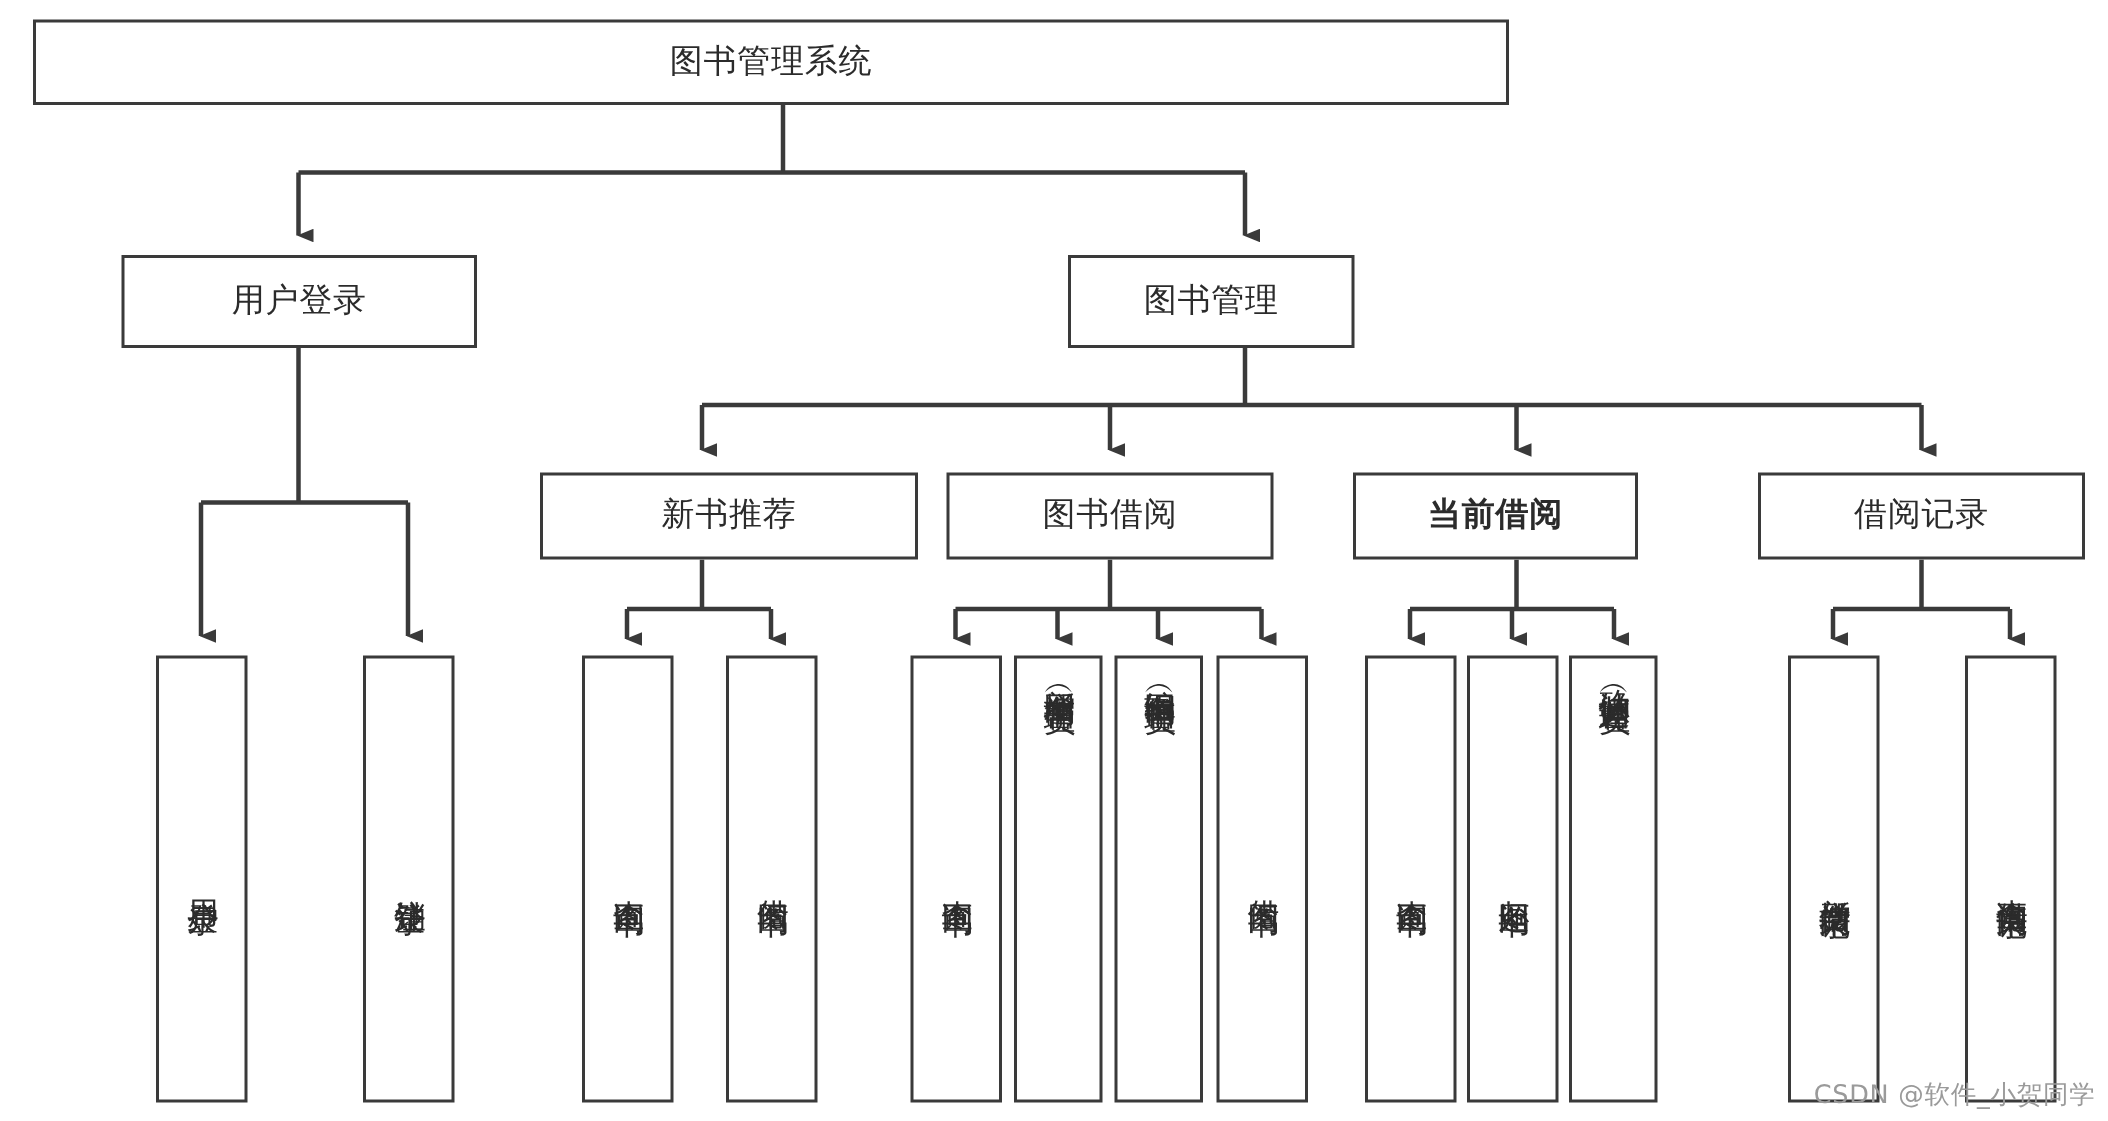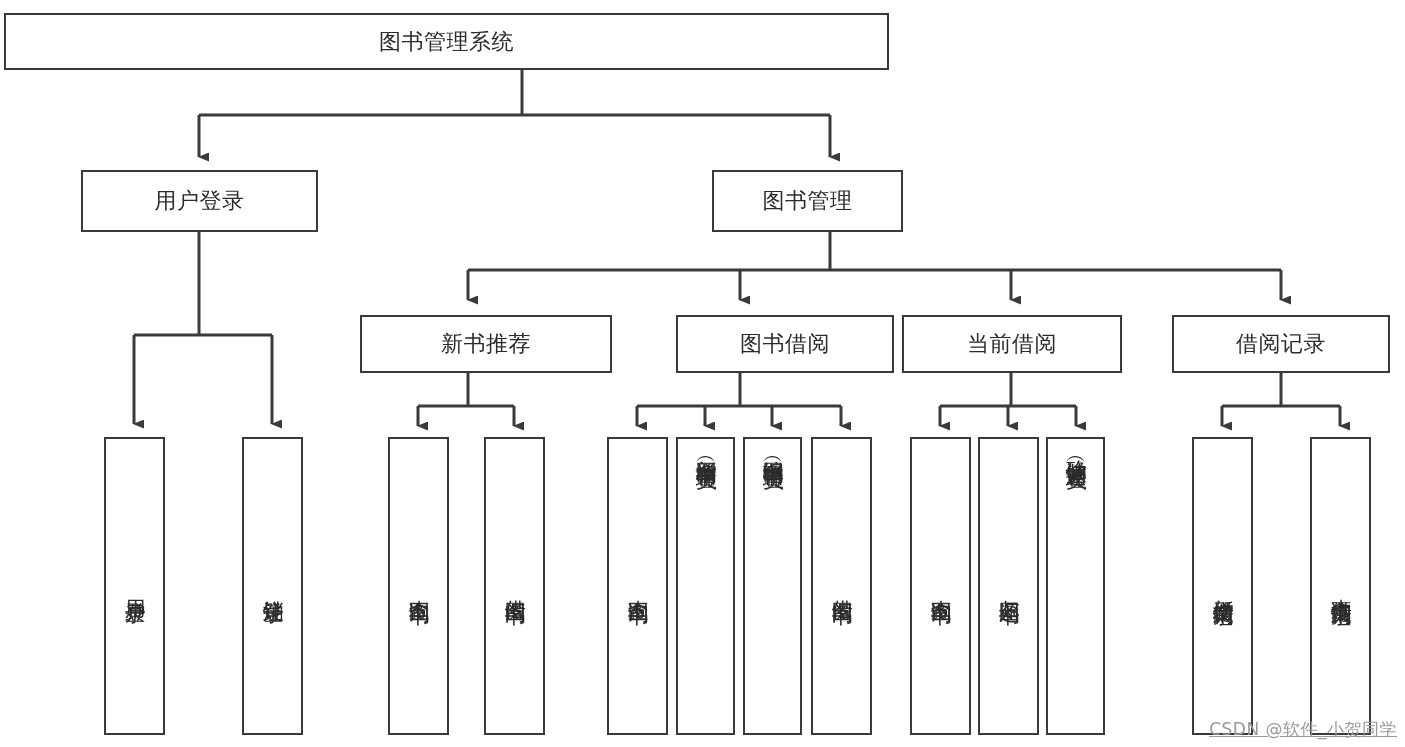--- a/index.html
+++ b/index.html
@@ -65,21 +65,20 @@
   }
   #watermark {
     position: absolute;
     right: 8px;
     bottom: 6px;
     font-size: 17px;
     color: #9a9a9a;
     white-space: nowrap;
     letter-spacing: 0.5px;
     pointer-events: none;
-    text-decoration: underline;
   }
 </style>
 </head>
 <body>
 
 <div id="diagram-root">
 
   <svg id="tree-svg" viewBox="0 0 1405 747">
     <defs>
       <marker id="arrowhead" markerWidth="9" markerHeight="11" refX="4.5" refY="10" orient="auto" markerUnits="userSpaceOnUse">
@@ -124,38 +123,38 @@
       <path d="M1076,406 L1076,426" marker-end="url(#arrowhead)"></path>
 
       <path d="M1281,373 L1281,406"></path>
       <path d="M1222,406 L1340,406"></path>
       <path d="M1222,406 L1222,426" marker-end="url(#arrowhead)"></path>
       <path d="M1340,406 L1340,426" marker-end="url(#arrowhead)"></path>
 
     </g>
   </svg>
 
-  <div class="node-box horizontal" style="left:4px; top:13px; width:885px; height:57px;">
+  <div class="node-box horizontal" style="left:22px; top:13px; width:984px; height:57px;">
     <span class="node-label">图书管理系统</span>
   </div>
 
   <div class="node-box horizontal" style="left:81px; top:170px; width:237px; height:62px;">
     <span class="node-label">用户登录</span>
   </div>
   <div class="node-box horizontal" style="left:712px; top:170px; width:191px; height:62px;">
     <span class="node-label">图书管理</span>
   </div>
 
   <div class="node-box horizontal" style="left:360px; top:315px; width:252px; height:58px;">
     <span class="node-label">新书推荐</span>
   </div>
-  <div class="node-box horizontal" style="left:631px; top:315px; width:218px; height:58px;margin-left:45px;">
+  <div class="node-box horizontal" style="left:631px; top:315px; width:218px; height:58px;">
     <span class="node-label">图书借阅</span>
   </div>
-  <div class="node-box horizontal" style="left:902px; top:315px; width:220px; height:58px;">
+  <div class="node-box horizontal" style="left:902px; top:315px; width:190px; height:58px;font-weight:bold;">
     <span class="node-label">当前借阅</span>
   </div>
   <div class="node-box horizontal" style="left:1172px; top:315px; width:218px; height:58px;">
     <span class="node-label">借阅记录</span>
   </div>
 
   <div class="node-box vertical" style="left:104px; top:437px; width:61px; height:298px;">
     <span class="node-label">用户登录</span>
   </div>
   <div class="node-box vertical" style="left:242px; top:437px; width:61px; height:298px;">

